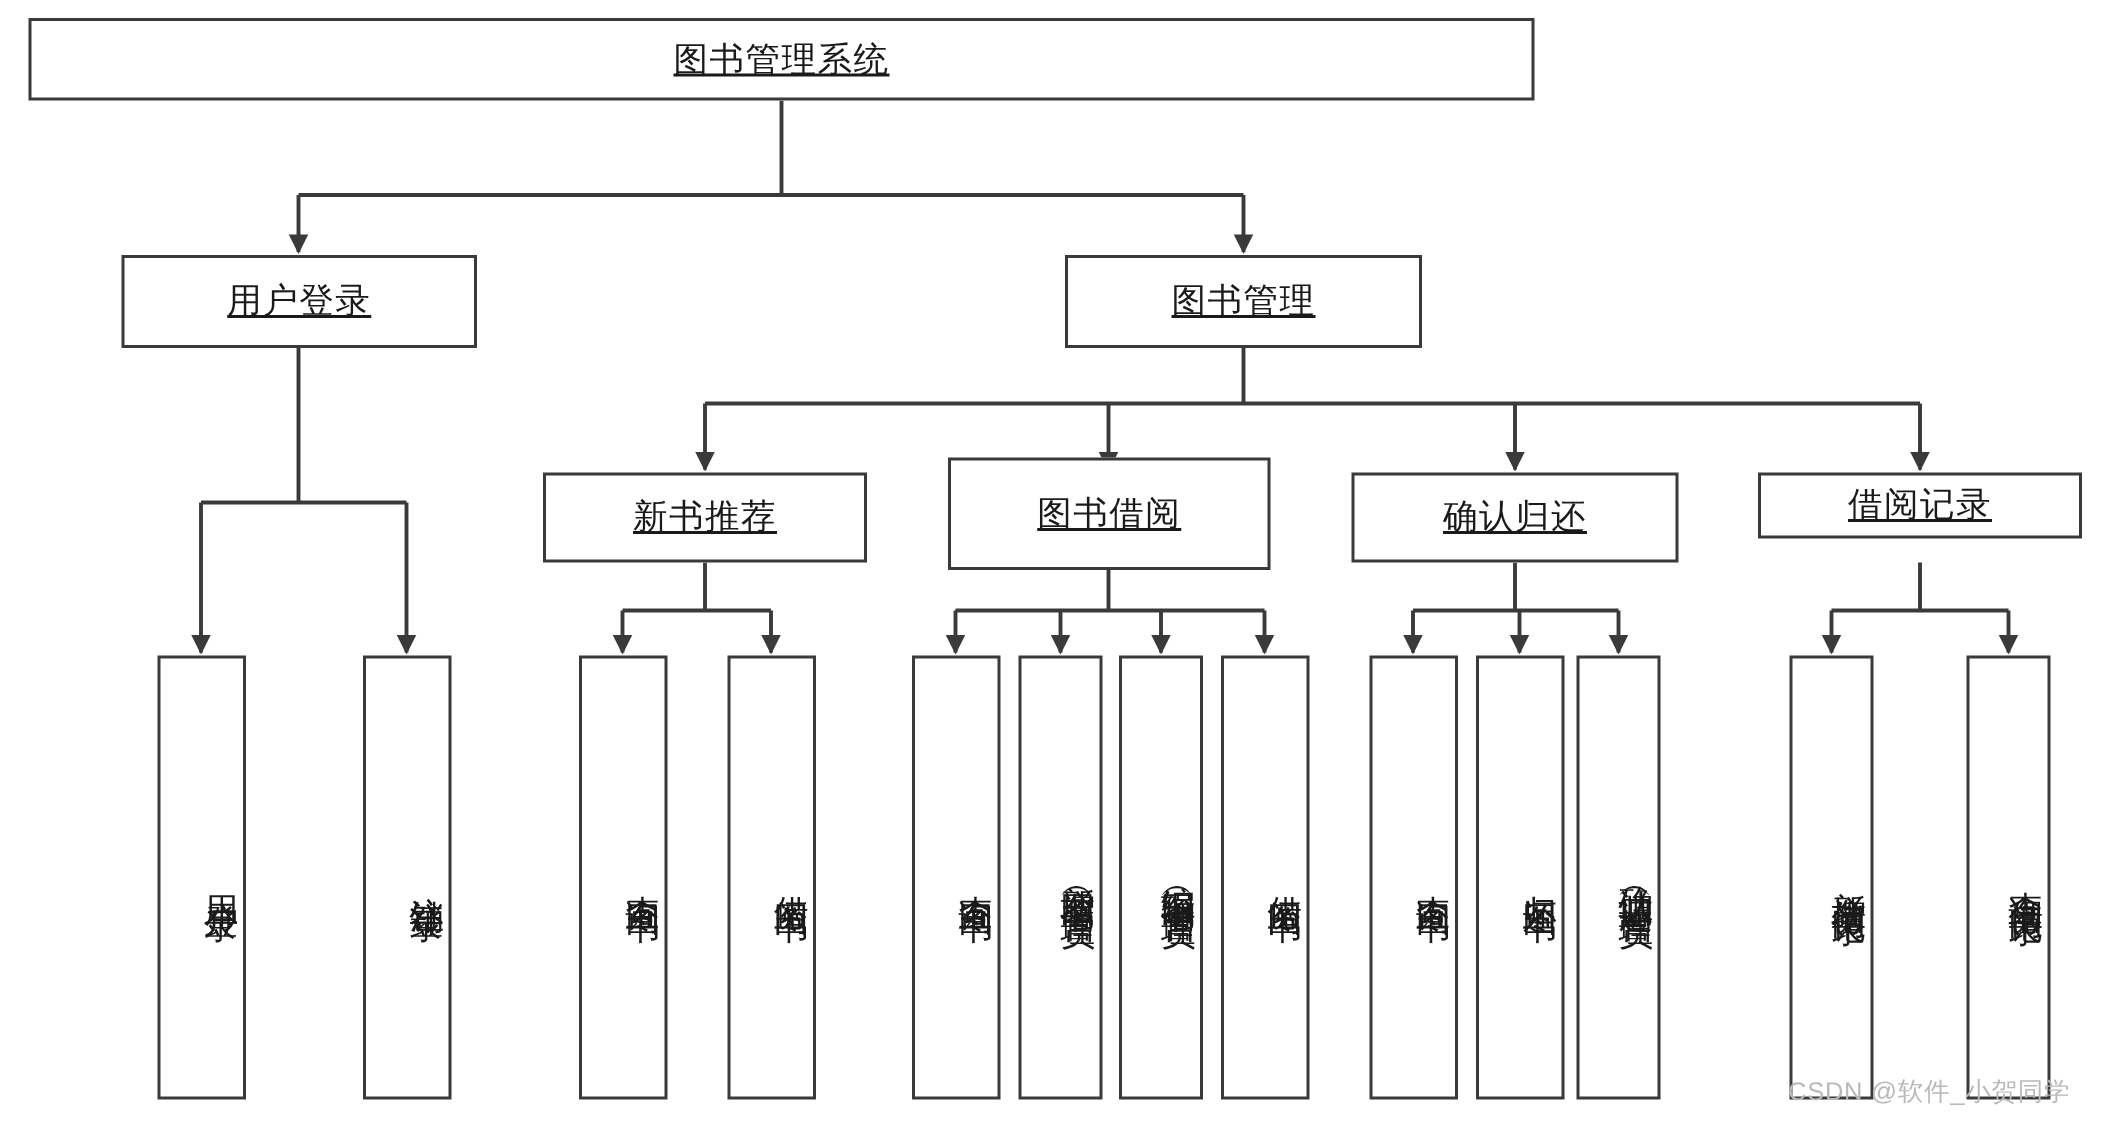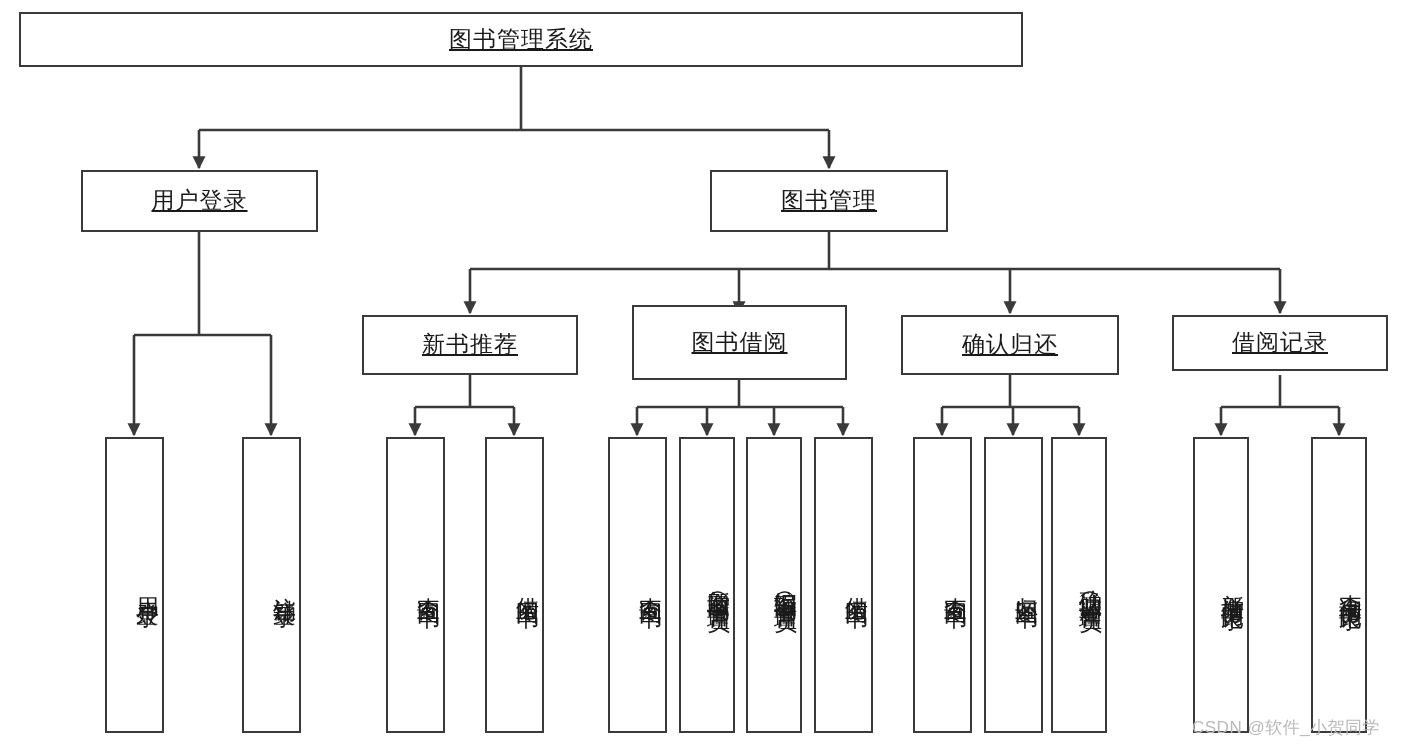--- a/index.html
+++ b/index.html
@@ -120,21 +120,21 @@
   </svg>
 
   <div class="node node-h" style="left: 19px; top: 12px; width: 1004px; height: 55px;">图书管理系统</div>
 
   <div class="node node-h" style="left: 81px; top: 170px; width: 237px; height: 62px;">用户登录</div>
   <div class="node node-h" style="left: 362px; top: 315px; width: 216px; height: 60px;">新书推荐</div>
 
   <div class="node node-h" style="left: 710px; top: 170px; width: 238px; height: 62px;">图书管理</div>
   <div class="node node-h" style="left: 632px; top: 305px; width: 215px; height: 75px;">图书借阅</div>
   <div class="node node-h" style="left: 901px; top: 315px; width: 218px; height: 60px;">确认归还</div>
-  <div class="node node-h" style="left: 1172px; top: 315px; width: 216px; height: 56px;">借阅记录</div>
+  <div class="node node-h" style="left: 1172px; top: 315px; width: 216px; height: 44px;">借阅记录</div>
 
   <div class="node node-v" style="left: 105px; top: 437px; width: 59px; height: 296px;">用户登录</div>
   <div class="node node-v" style="left: 242px; top: 437px; width: 59px; height: 296px;">注销登录</div>
   <div class="node node-v" style="left: 386px; top: 437px; width: 59px; height: 296px;">查询图书</div>
   <div class="node node-v" style="left: 485px; top: 437px; width: 59px; height: 296px;">借阅图书</div>
   <div class="node node-v" style="left: 608px; top: 437px; width: 59px; height: 296px;">查询图书</div>
   <div class="node node-v" style="left: 679px; top: 437px; width: 56px; height: 296px;">新增图书（管理员）</div>
   <div class="node node-v" style="left: 746px; top: 437px; width: 56px; height: 296px;">编辑图书（管理员）</div>
   <div class="node node-v" style="left: 814px; top: 437px; width: 59px; height: 296px;">借阅图书</div>
   <div class="node node-v" style="left: 913px; top: 437px; width: 59px; height: 296px;">查询图书</div>

